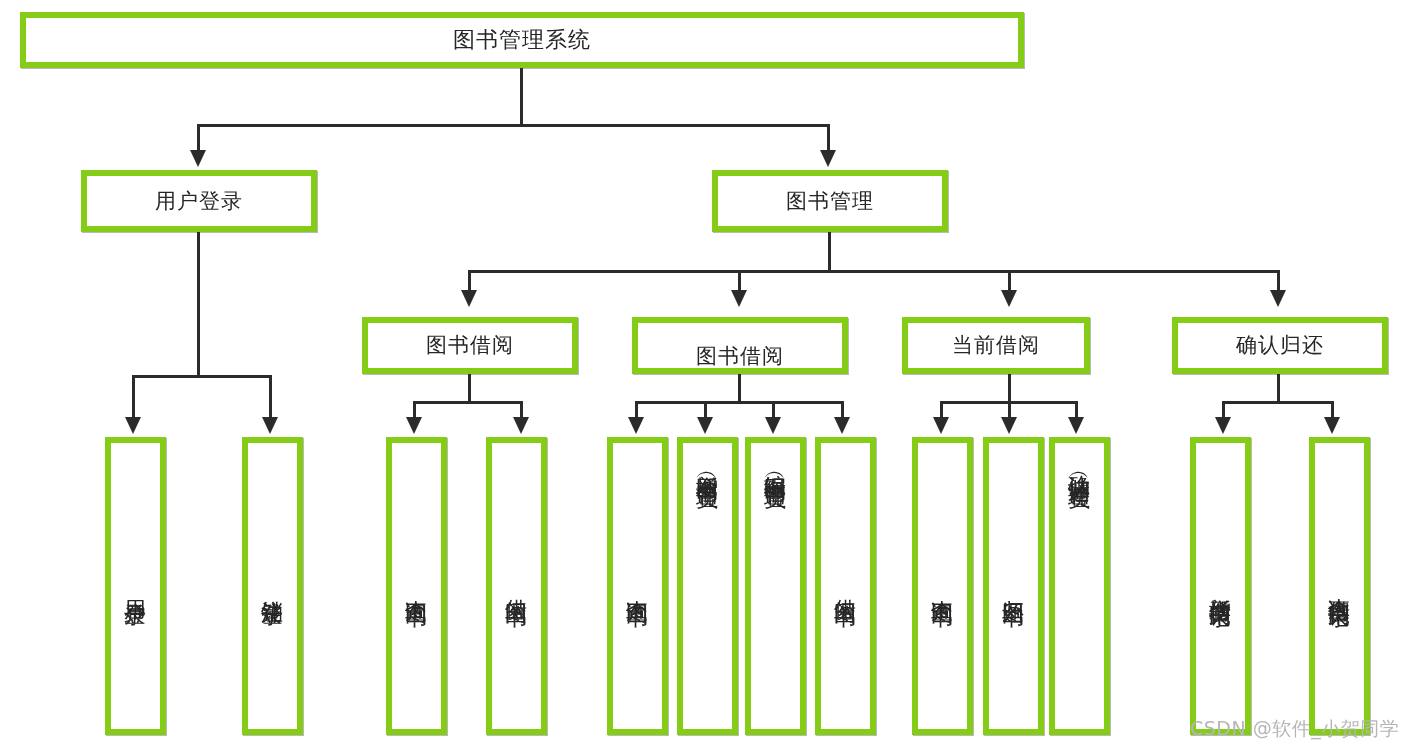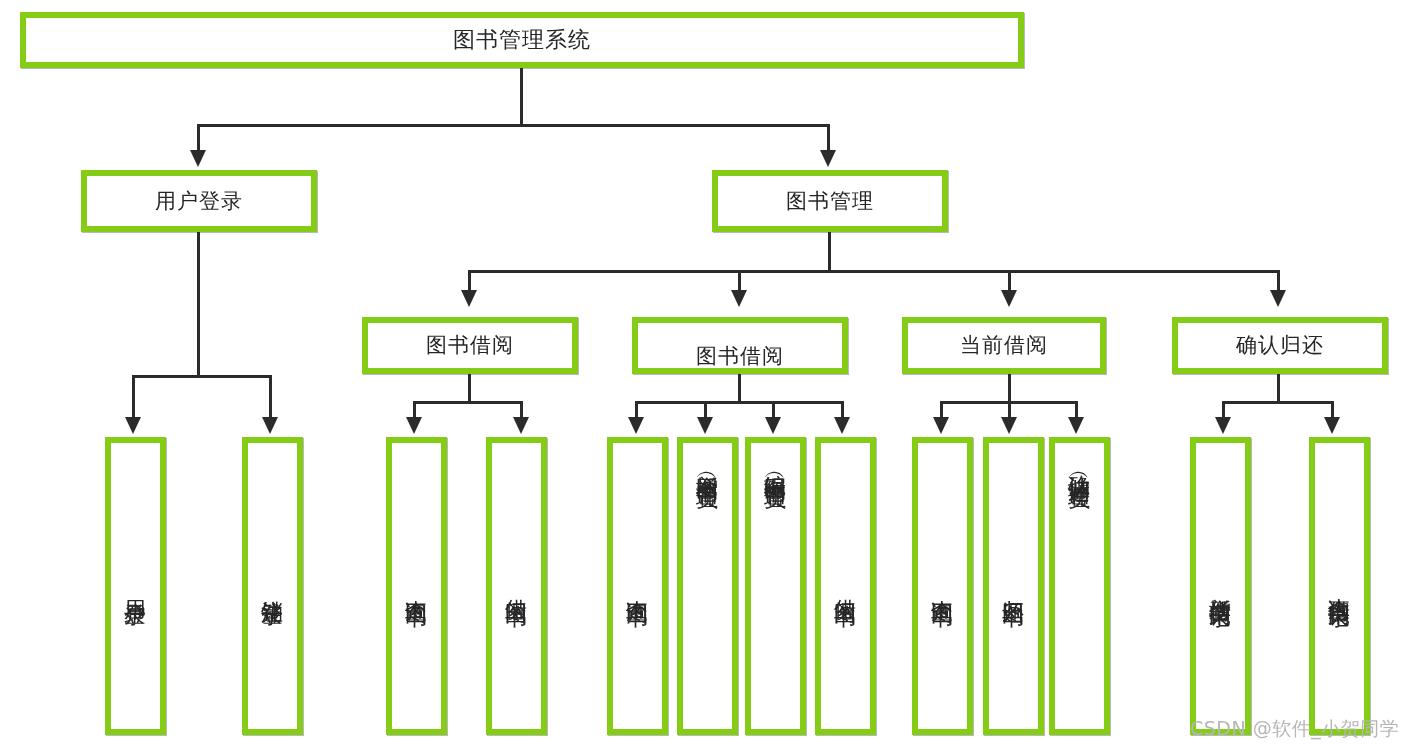--- a/index.html
+++ b/index.html
@@ -114,21 +114,21 @@
   <div class="arrow" style="left:731px;top:290px;"></div>
   <div class="arrow" style="left:1001px;top:290px;"></div>
   <div class="arrow" style="left:1270px;top:290px;"></div>
 
   <div class="node" style="left:362px;top:317px;width:216px;height:57px;">
     <span class="label">图书借阅</span>
   </div>
   <div class="node" style="left:632px;top:317px;width:216px;height:57px;align-items:flex-end;">
     <span class="label">图书借阅</span>
   </div>
-  <div class="node" style="left:902px;top:317px;width:204px;height:57px;">
+  <div class="node" style="left:902px;top:317px;width:188px;height:57px;">
     <span class="label">当前借阅</span>
   </div>
   <div class="node" style="left:1172px;top:317px;width:216px;height:57px;">
     <span class="label">确认归还</span>
   </div>
 
   <div class="seg v" style="left:468px;top:374px;height:28px;"></div>
   <div class="seg h" style="left:413px;top:401px;width:110px;"></div>
   <div class="seg v" style="left:413px;top:401px;height:16px;"></div>
   <div class="seg v" style="left:520px;top:401px;height:16px;"></div>

